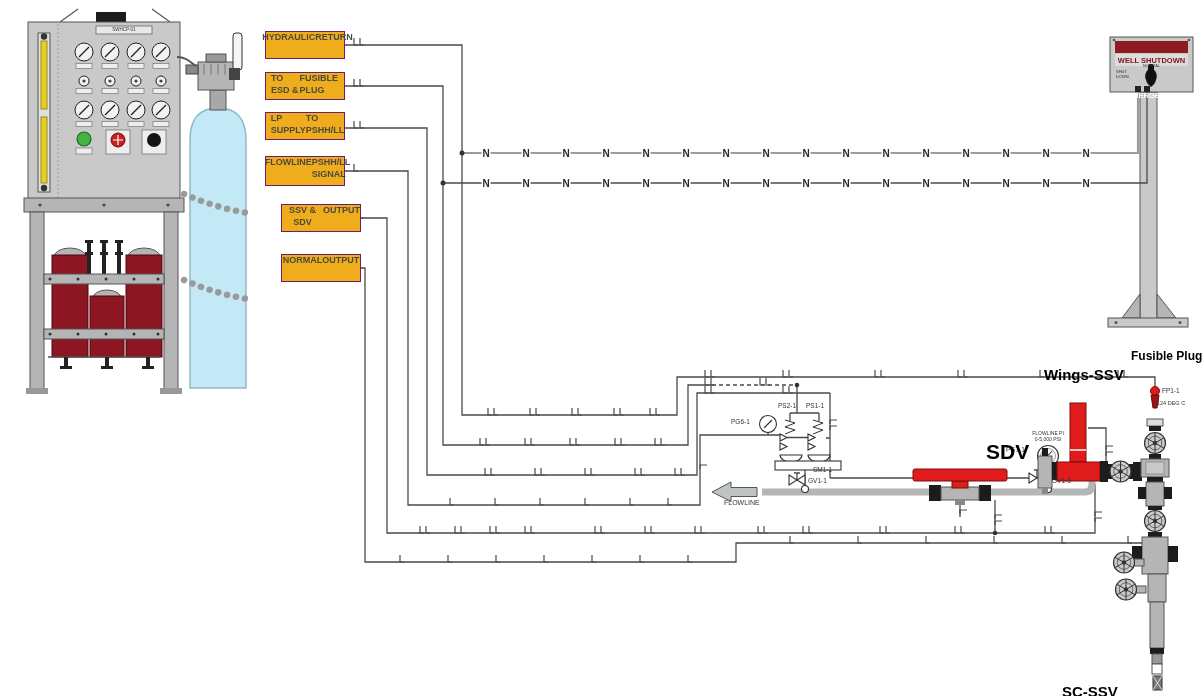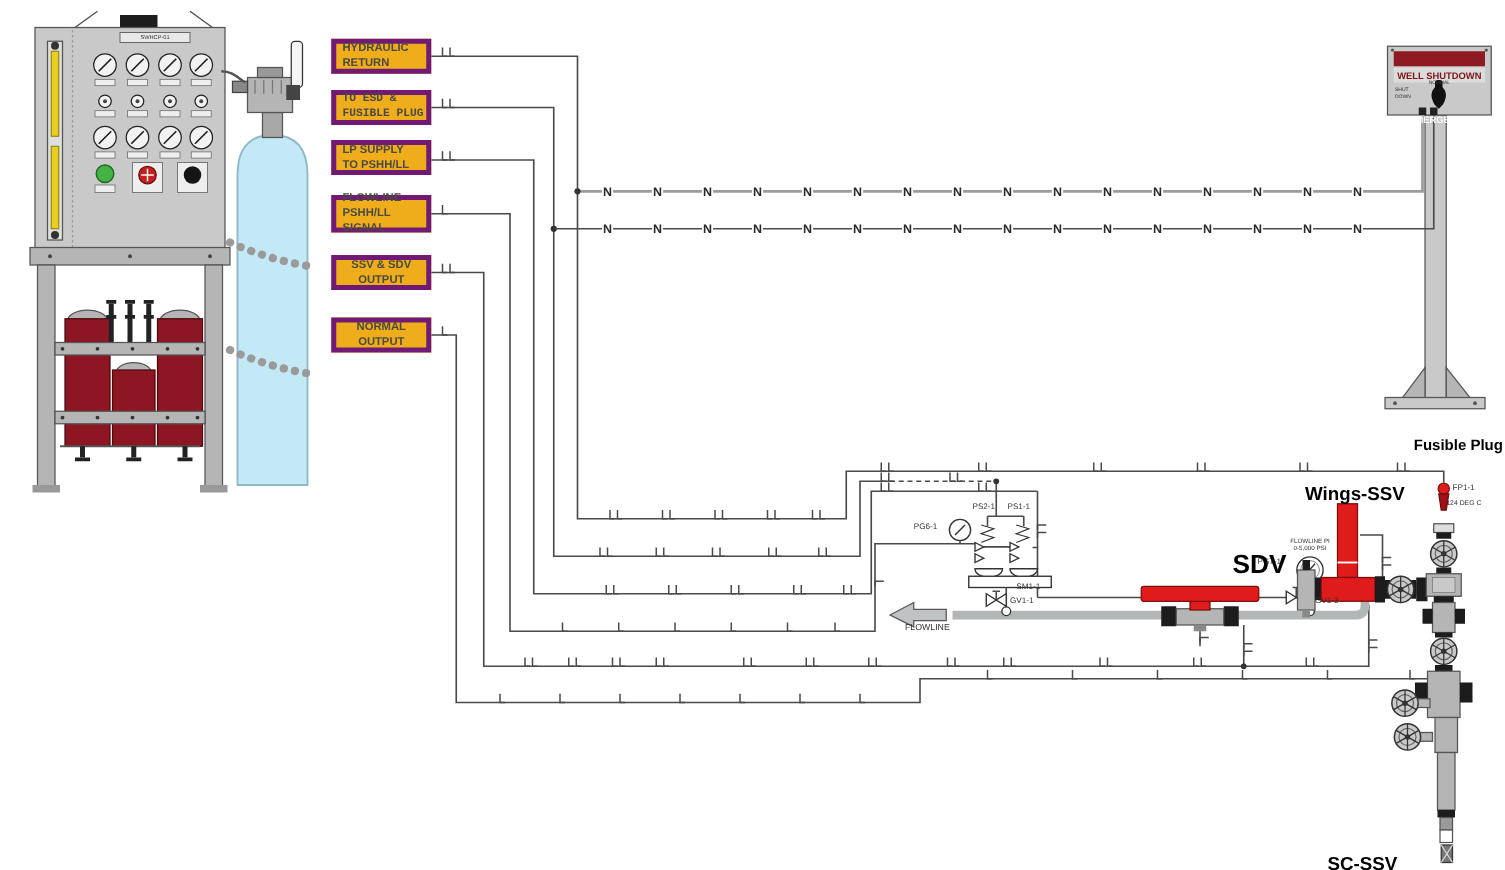--- a/index.html
+++ b/index.html
@@ -1,23 +1,23 @@
 <!DOCTYPE html>
 <html style="--label-yellow: #efad1b; --valve-red: #e01b1b; --title-navy: #17356b; --bottle-maroon: #8c1622; --cylinder-blue: #c3e9f6; --sign-red: #8e1b22;"><head>
 <meta charset="utf-8">
 <style>
   html,body{margin:0;padding:0;background:#fff;}
   #stage{position:relative;width:1204px;height:696px;background:#fff;overflow:hidden;
          font-family:"Liberation Sans","DejaVu Sans",sans-serif;}
   #gfx{position:absolute;left:0;top:0;}
   .outlabel{position:absolute;left:265px;width:80px;box-sizing:border-box;
-    background:var(--label-yellow,#efad1b);border:4px solid #701a75;color:#4a4a40;
-    font-size:9px;font-weight:bold;line-height:1.3;display:flex;flex-direction:column;justify-content:center;}
+    background:var(--label-yellow,#efad1b);border:1px solid #701a75;color:#4a4a40;
+    font-size:9px;font-weight:bold;line-height:1.3;display:flex;flex-direction:row;justify-content:center;}
   .outlabel.al{padding-left:5px;text-align:left;}
-  .outlabel.ac{text-align:center;}
+  .outlabel.ac{text-align:center;margin-left:16px;}
   .tag{position:absolute;font-size:6.5px;color:#333;white-space:nowrap;}
   .tinytag{position:absolute;font-size:5px;color:#333;white-space:nowrap;}
   .bigtag{position:absolute;font-weight:bold;color:#000;white-space:nowrap;}
   .title{position:absolute;left:258px;top:600px;font-size:38px;font-weight:bold;
     letter-spacing:-1px;color:var(--title-navy,#17356b);}
   .esdtxt{position:absolute;left:1112px;width:79px;text-align:center;white-space:nowrap;}
   .nmark{font:bold 10px "Liberation Sans",sans-serif;fill:#2a2a2a;stroke:#fff;stroke-width:3px;
          paint-order:stroke;text-anchor:middle;}
   .vred{fill:var(--valve-red,#e01b1b);stroke:#7e0d0d;stroke-width:1;}
   .maroon{fill:var(--bottle-maroon,#8c1622);stroke:#4a0a10;stroke-width:1;}
@@ -487,21 +487,21 @@
   <g>
     <circle cx="1155" cy="391" r="4.5" class="vred"></circle>
     <polygon points="1151,395 1159,395 1157,408 1153,408" fill="#a01218" stroke="#6d0a0e"></polygon>
   </g>
 </svg>
 
 <div class="outlabel al" style="top:31px;height:28px;">
   <span>HYDRAULIC</span>
   <span>RETURN</span>
 </div>
-<div class="outlabel al" style="top:72px;height:28px;font-family:Liberation Mono, monospace;">
+<div class="outlabel al" style="top:72px;height:28px;">
   <span>TO ESD &amp;</span>
   <span>FUSIBLE PLUG</span>
 </div>
 <div class="outlabel al" style="top:112px;height:28px;">
   <span>LP SUPPLY</span>
   <span>TO PSHH/LL</span>
 </div>
 <div class="outlabel al" style="top:156px;height:30px;">
   <span>FLOWLINE</span>
   <span>PSHH/LL SIGNAL</span>
@@ -531,17 +531,17 @@
 <div class="tag" style="left:806px;top:402px;">PS1-1</div>
 <div class="tag" style="left:813px;top:466px;">SM1-1</div>
 <div class="tag" style="left:808px;top:477px;">GV1-1</div>
 <div class="tag" style="left:1006px;top:446px;">PG7-1</div>
 <div class="tinytag" style="left:1018px;top:430px;width:60px;text-align:center;">FLOWLINE PI</div>
 <div class="tinytag" style="left:1018px;top:436px;width:60px;text-align:center;">0-5,000 PSI</div>
 <div class="tag" style="left:1052px;top:477px;">GV1-3</div>
 <div class="tag" style="left:724px;top:499px;font-size:7px;">FLOWLINE</div>
 
 <div class="bigtag" style="left:986px;top:440px;font-size:21px;">SDV</div>
-<div class="bigtag" style="left:1044px;top:387px;font-size:15px;">Wings-SSV</div>
+<div class="bigtag" style="left:1044px;top:366px;font-size:15px;">Wings-SSV</div>
 <div class="bigtag" style="left:1062px;top:660px;font-size:15px;margin-top:23px;">SC-SSV</div>
 
 
 </div>
 
 </body></html>

